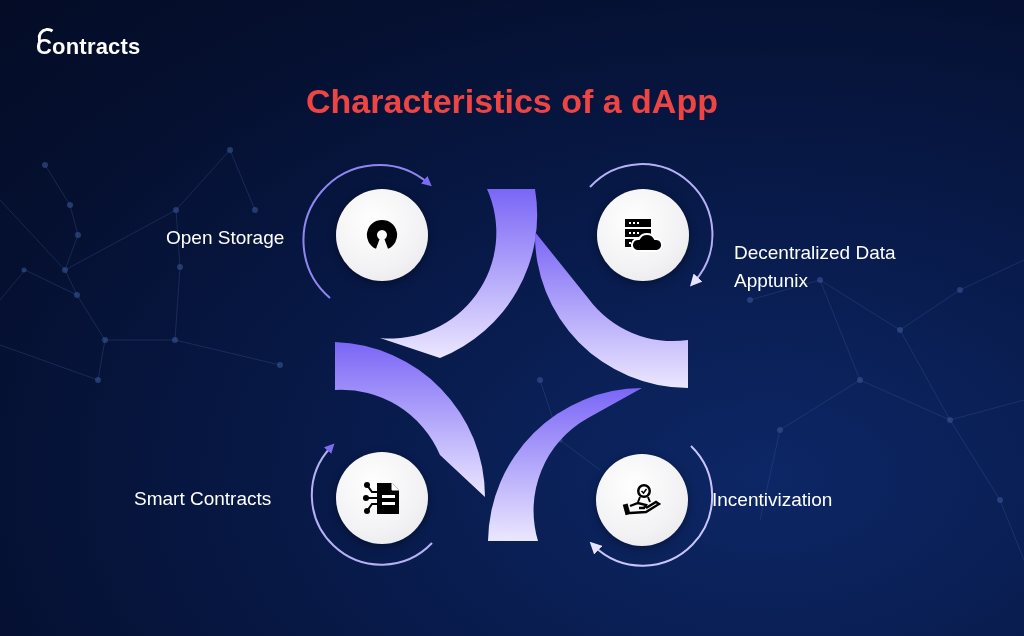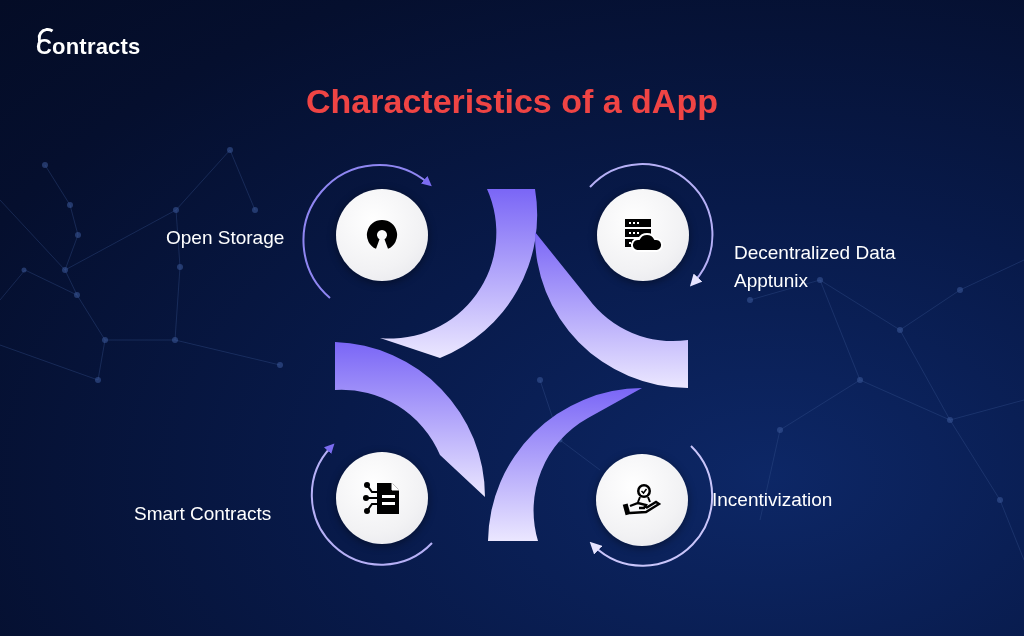--- a/index.html
+++ b/index.html
@@ -151,14 +151,14 @@
     <rect x="2" y="22" width="5" height="11" fill="#000" transform="rotate(-15 4 27)"></rect>
     <path d="M8,24 L16,21 L24,23 L22,26 L17,26 M8,31 L24,30 L37,22 L34,20 L24,26" stroke="#000" stroke-width="2.4" fill="none"></path>
   </svg>
 </div>
 
 <div class="label" style="left:166px;top:224px;">Open Storage</div>
 <div class="label" style="left:734px;top:208px;margin-top:31px;">
   <div>Decentralized Data</div>
   <div>Apptunix</div>
 </div>
-<div class="label" style="left:134px;top:485px;margin-top:15px;">Smart Contracts</div>
+<div class="label" style="left:134px;top:485px;">Smart Contracts</div>
 <div class="label" style="left:712px;top:486px;">Incentivization</div>
 
 </body></html>

